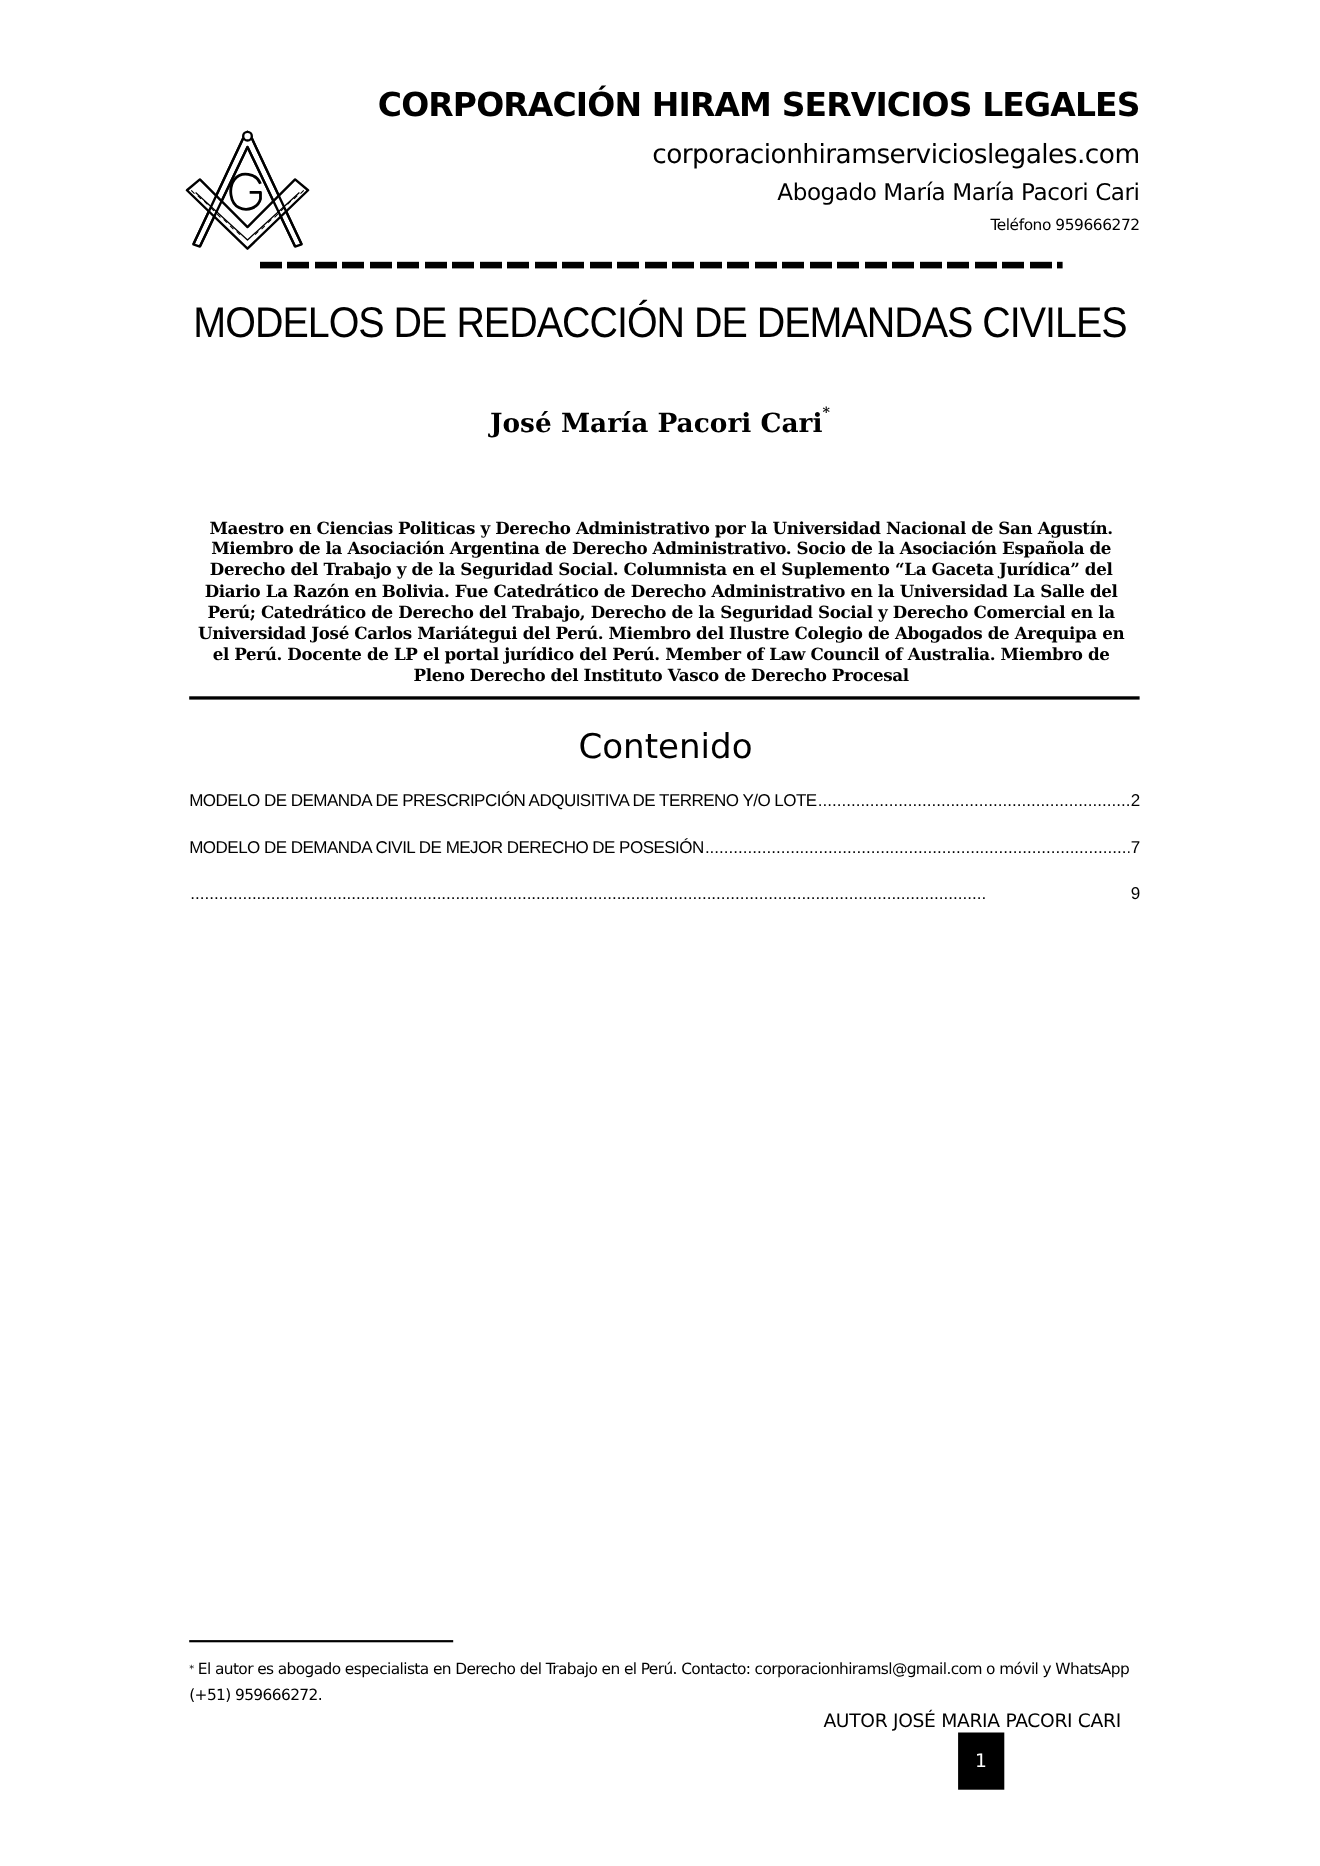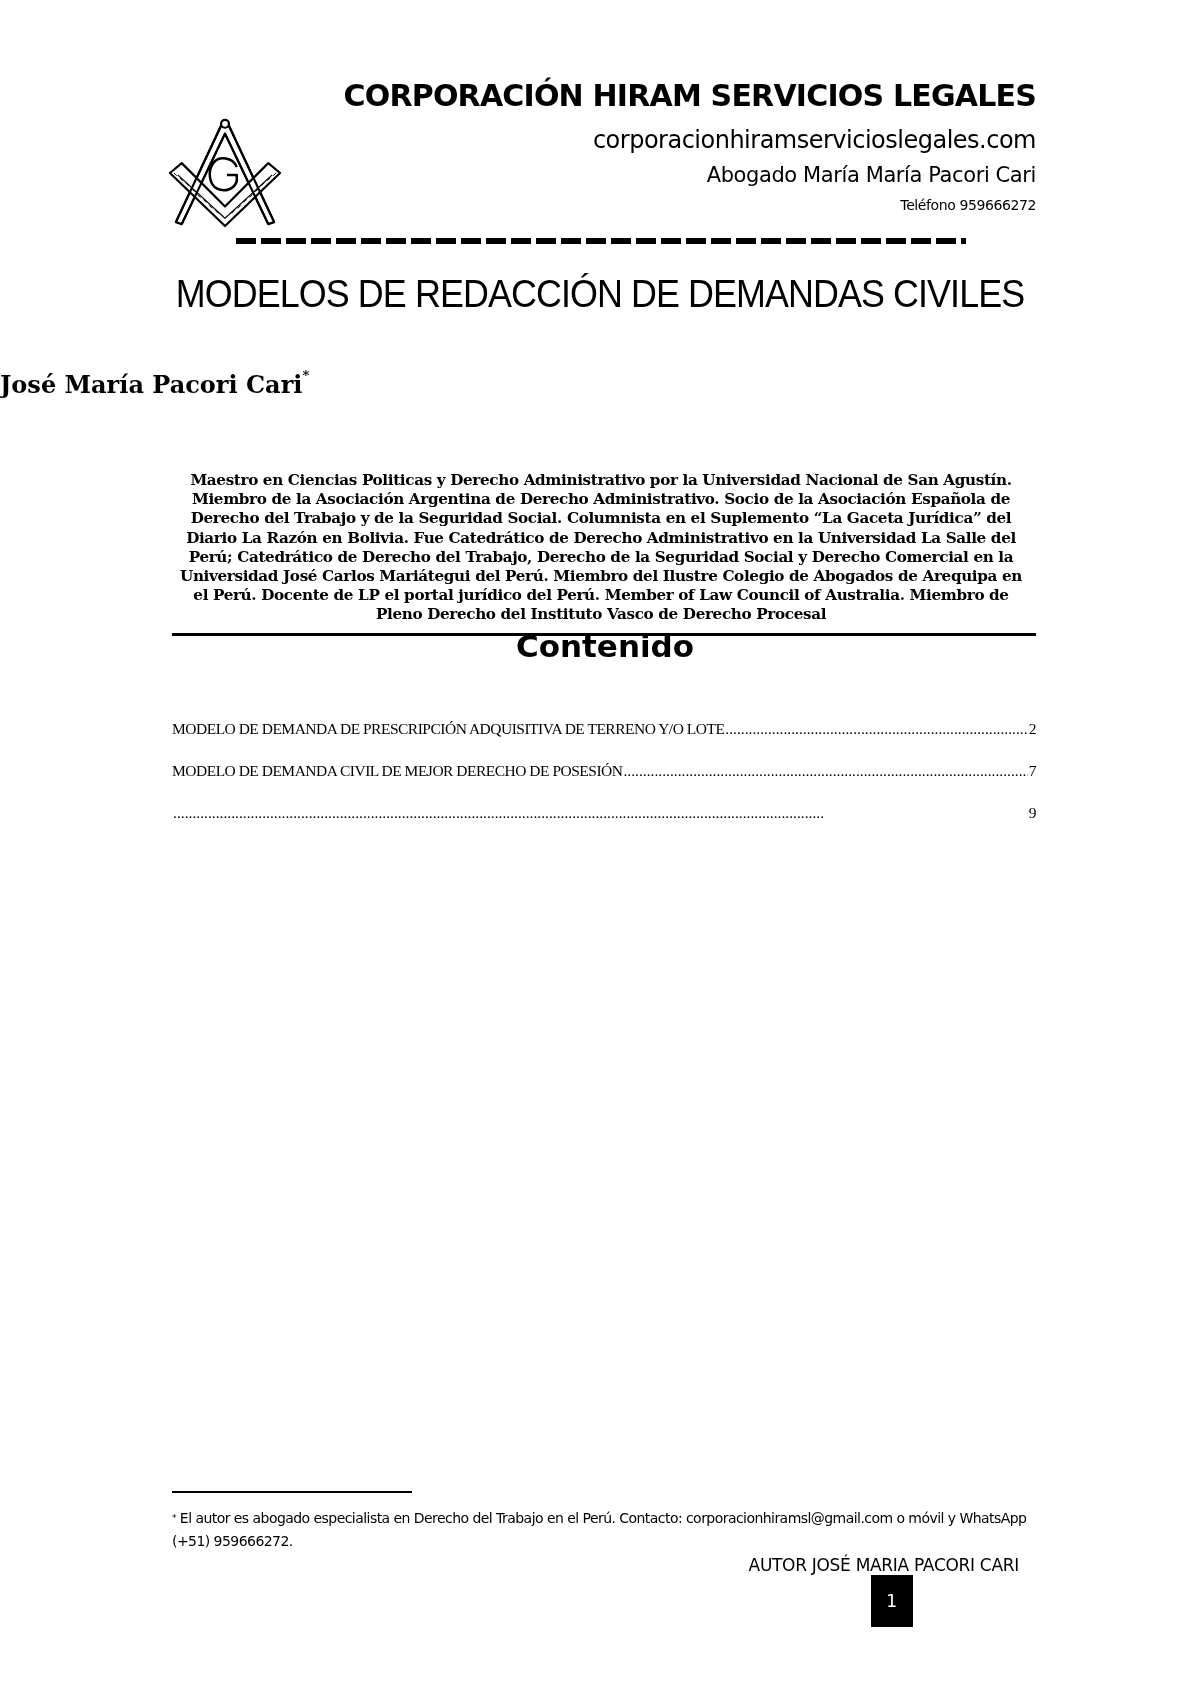--- a/index.html
+++ b/index.html
@@ -13,33 +13,33 @@
     .hdr-site { top: 126px; font-size: 24px; letter-spacing: -0.5px; }
     .hdr-lawyer { top: 163px; font-size: 21px; letter-spacing: -0.4px; }
     .hdr-phone { top: 197px; font-size: 14px; letter-spacing: -0.4px; }
 
     .dashes { position: absolute; left: 236px; top: 238px; width: 730px; height: 6px;
       background: repeating-linear-gradient(90deg, #000 0 20px, transparent 20px 25px); }
 
     .title { position: absolute; left: 0; right: 0; top: 272px; text-align: center;
       font-family: "Liberation Sans", sans-serif; font-size: 39px; letter-spacing: -1px; transform: scaleX(0.92); }
 
-    .author { position: absolute; left: 0; right: 0; top: 370px; text-align: left;
+    .author { position: absolute; left: 0; right: 0; top: 370px; text-align: center;
       font-family: "DejaVu Serif", serif; font-size: 24px; font-weight: bold; }
     .author sup { font-size: 13px; vertical-align: top; position: relative; top: -2px; }
 
     .bio { position: absolute; left: 172px; width: 858px; top: 431px; text-align: center;
       font-family: "DejaVu Serif", serif; font-size: 15.2px; font-weight: bold; line-height: 19.2px; letter-spacing: -0.35px; margin-top: 40px; }
 
     .rule { position: absolute; left: 172px; width: 864px; top: 633px; height: 3px; background: #000; }
 
-    .toc-title { position: absolute; left: 0; right: 0; top: 628px; text-align: center;
-      font-family: "DejaVu Sans", sans-serif; font-size: 31px; font-weight: bold; margin-left: 10px; }
+    .toc-title { position: absolute; left: 0; right: 0; top: 661px; text-align: center;
+      font-family: "DejaVu Sans", sans-serif; font-size: 31px; font-weight: normal; margin-left: 10px; }
 
-    .toc { position: absolute; left: 172px; width: 864px; top: 720px; font-family: Liberation Serif, serif; }
+    .toc { position: absolute; left: 172px; width: 864px; top: 720px; font-family: Liberation Sans, sans-serif; }
     .toc-item { display: flex; align-items: baseline; height: 42px; font-size: 15.5px; letter-spacing: -0.5px; cursor: pointer; }
     .toc-item .lbl { white-space: nowrap; }
     .toc-item .leader { flex: 1; overflow: hidden; white-space: nowrap; margin: 0 1px; }
     .toc-item .leader::after { content: "........................................................................................................................................................................"; letter-spacing: 0px; }
     .toc-item .pg { white-space: nowrap; }
 
     .fn-rule { position: absolute; left: 172px; top: 1491px; width: 240px; height: 2px; background: #000; }
     .footnote { position: absolute; left: 172px; width: 866px; top: 1507px; font-family: "DejaVu Sans", sans-serif;
       font-size: 14px; line-height: 23px; letter-spacing: -0.55px; }
     .footnote sup { font-size: 9px; vertical-align: top; }

